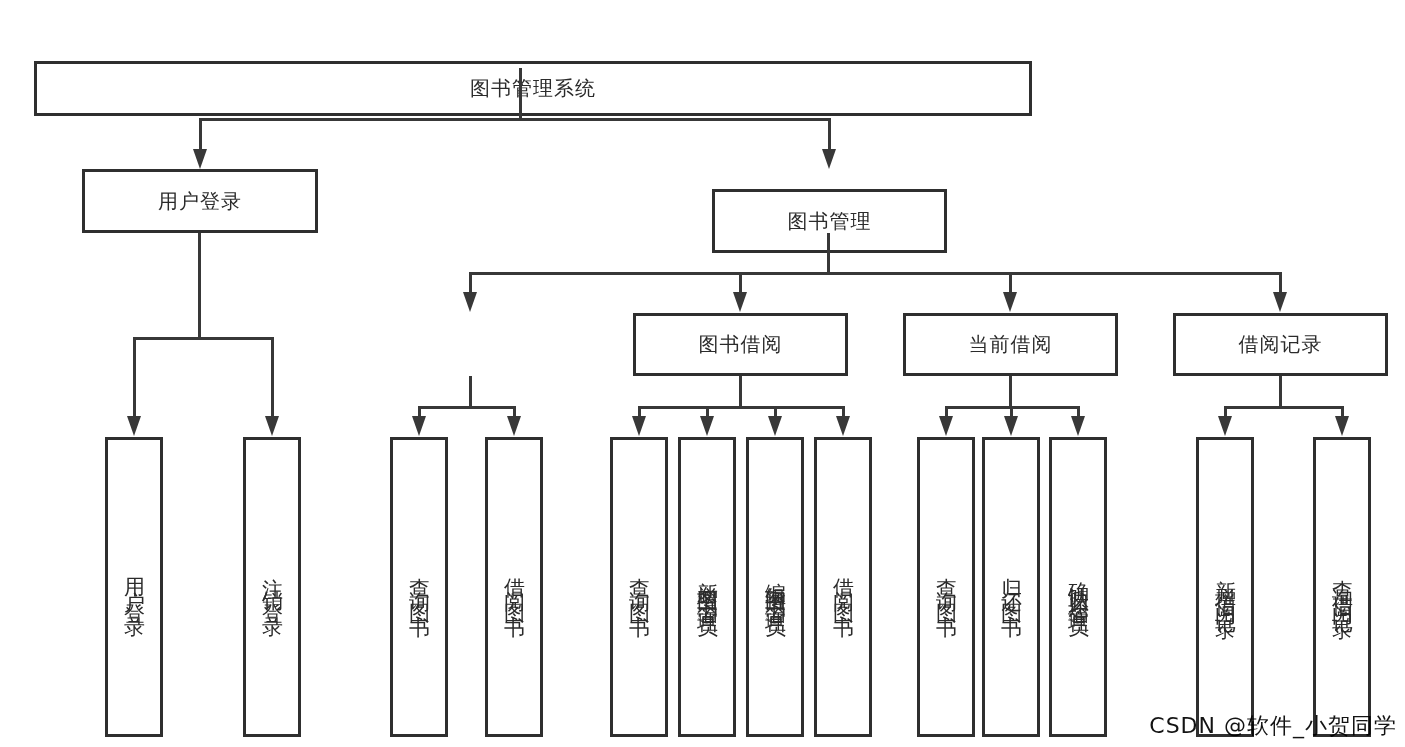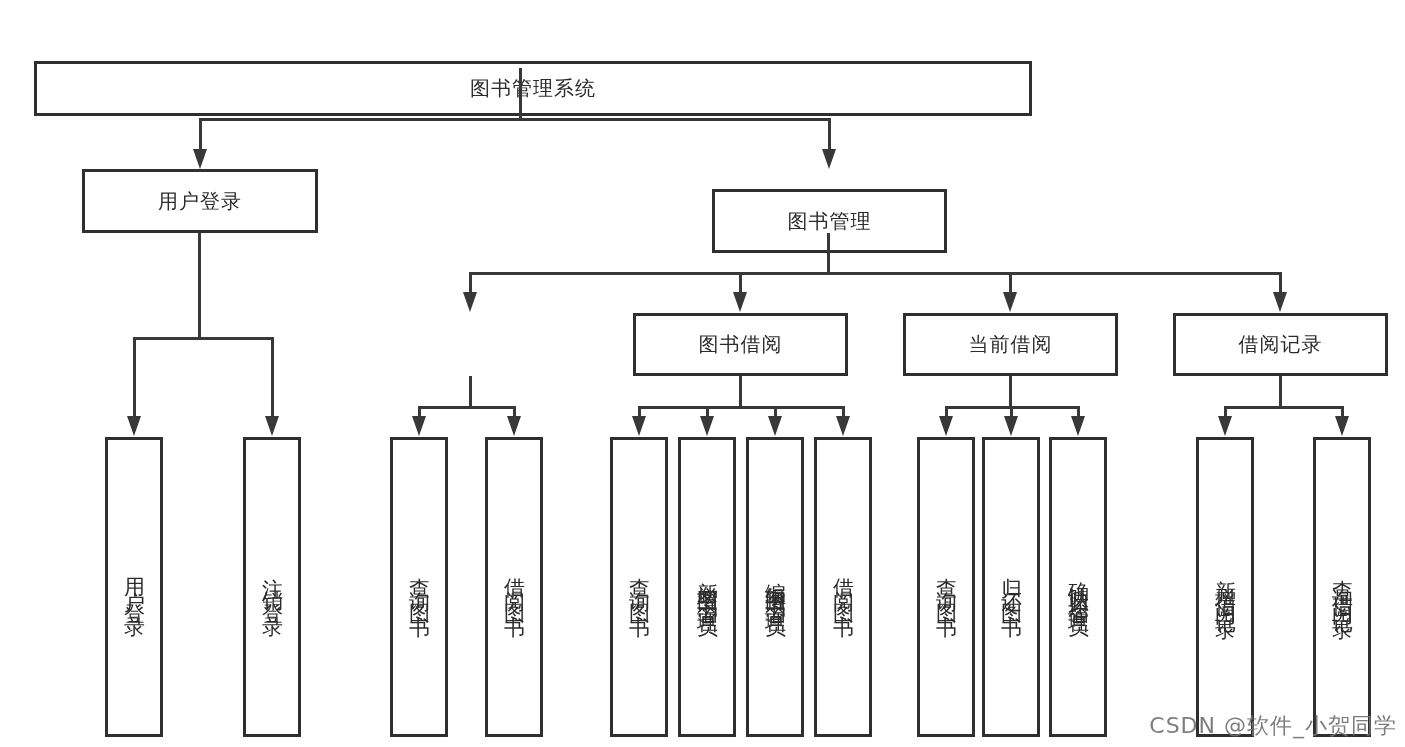--- a/index.html
+++ b/index.html
@@ -66,21 +66,21 @@
     border-left: 7px solid transparent;
     border-right: 7px solid transparent;
     border-top: 20px solid #383838;
     transform: translateX(-50%);
   }
   #watermark {
     position: absolute;
     right: 8px;
     bottom: 6px;
     font-size: 22px;
-    color: #737373;
+    color: #000000;
     opacity: 0.92;
     z-index: 5;
     letter-spacing: 1px;
     white-space: nowrap;
   }
 </style>
 </head>
 <body>
 
 <div id="canvas">

